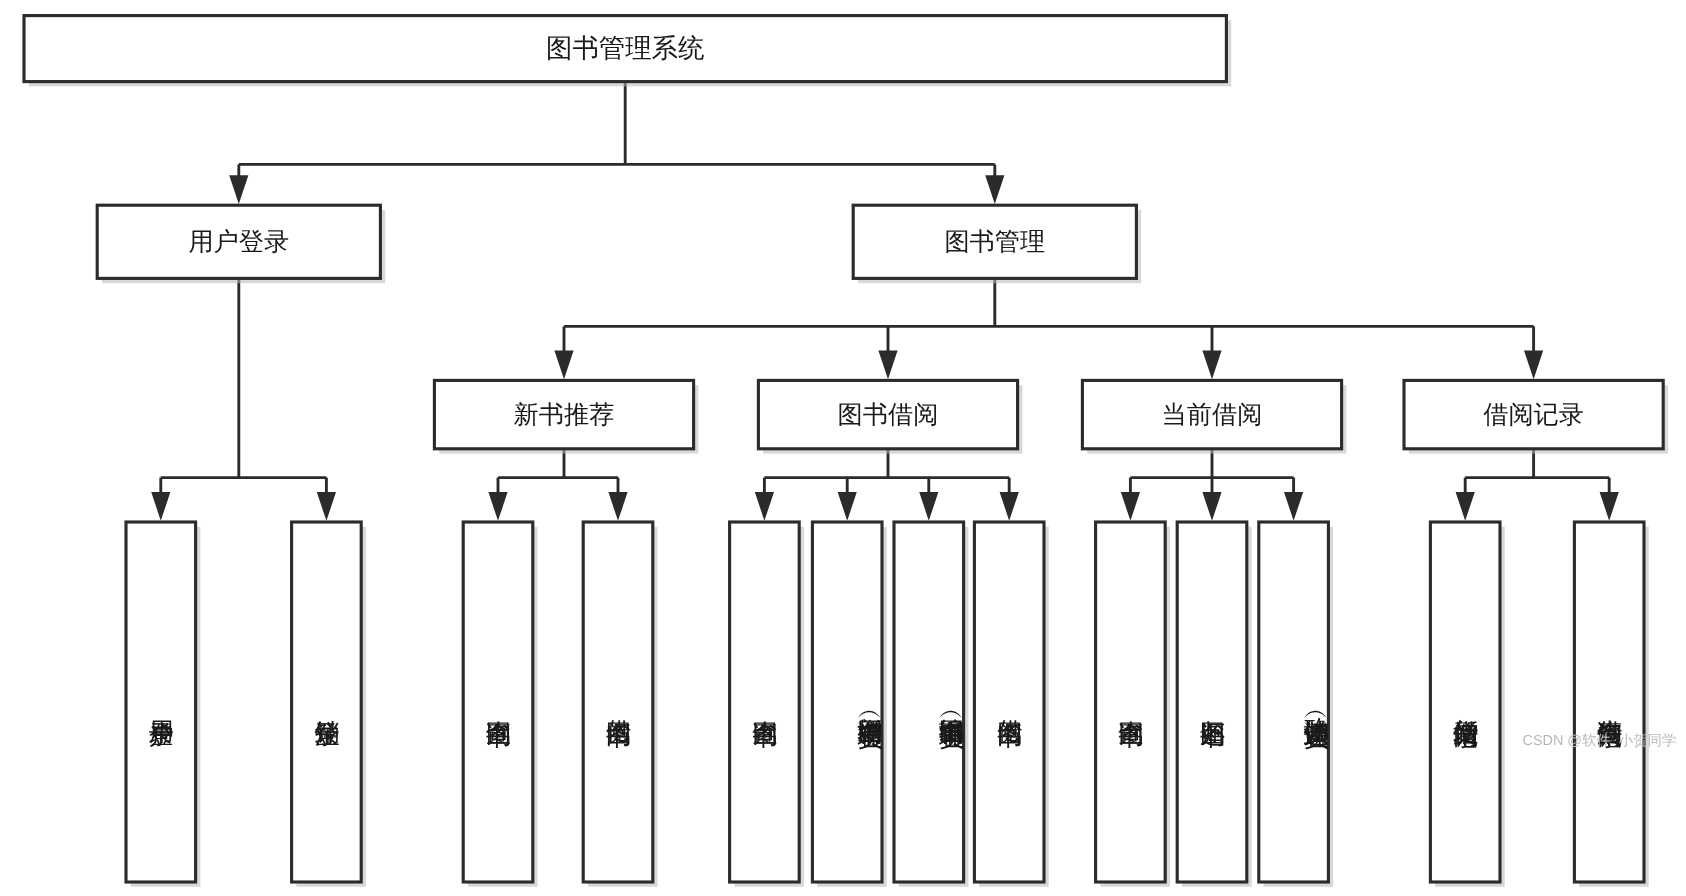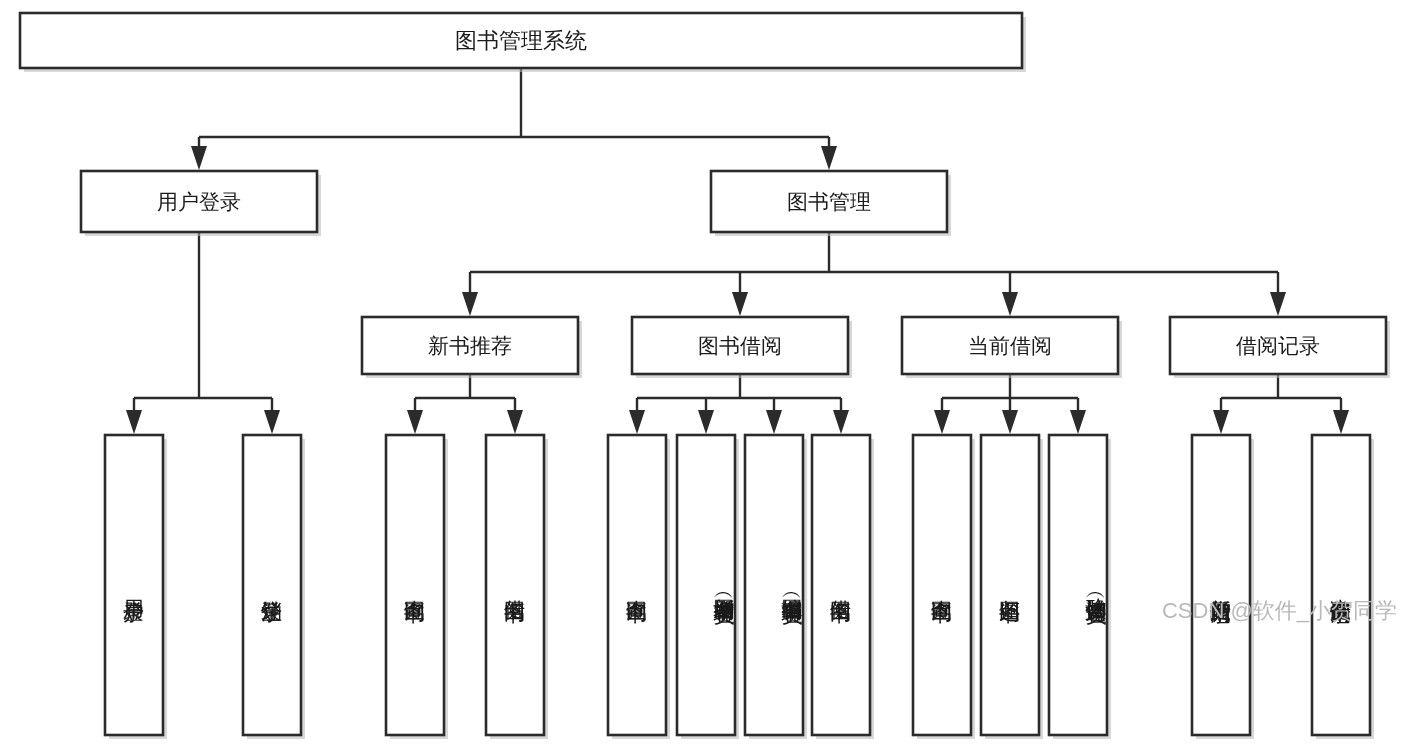--- a/index.html
+++ b/index.html
@@ -72,21 +72,21 @@
     pointer-events: none;
   }
   .vlabel.centered {
     align-items: center;
   }
   .watermark {
     position: absolute;
     right: 8px;
     bottom: 4px;
     font-family: "Liberation Sans", "DejaVu Sans", sans-serif;
-    font-size: 22px;
+    font-size: 12px;
     color: #b9b9b9;
     white-space: nowrap;
     user-select: none;
   }
 </style>
 </head>
 <body>
 
 <div id="diagram-root">
 

